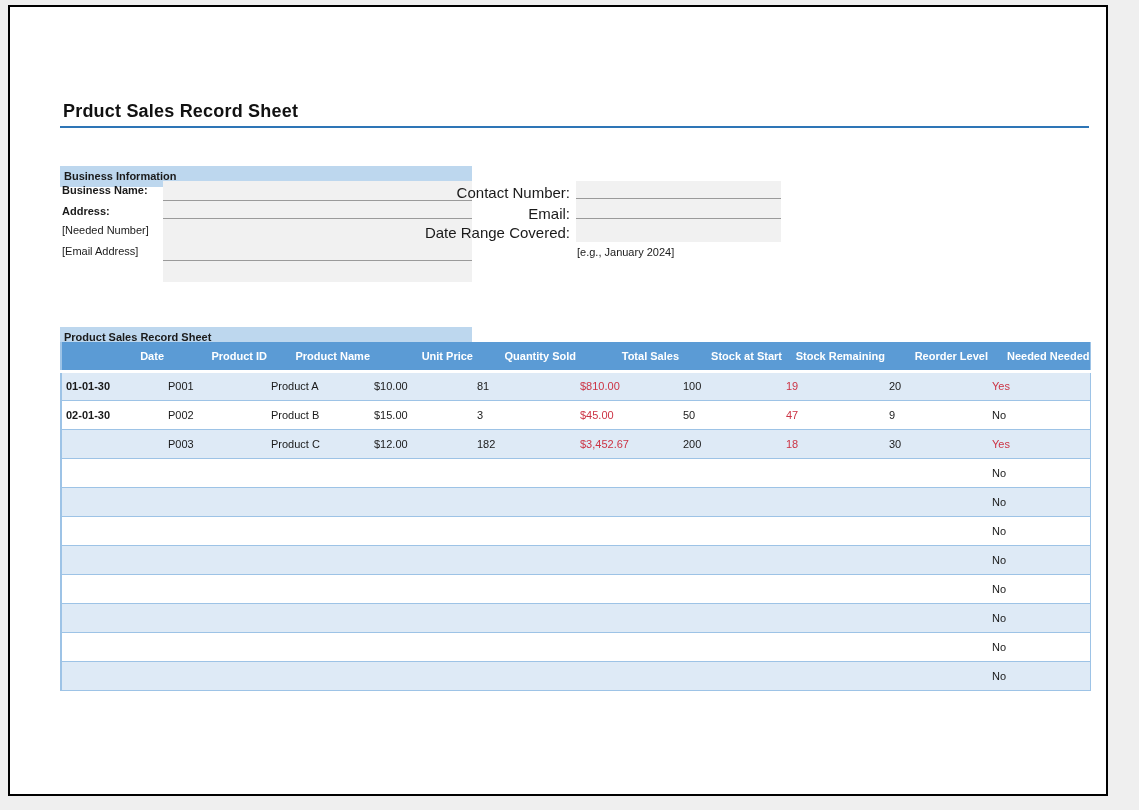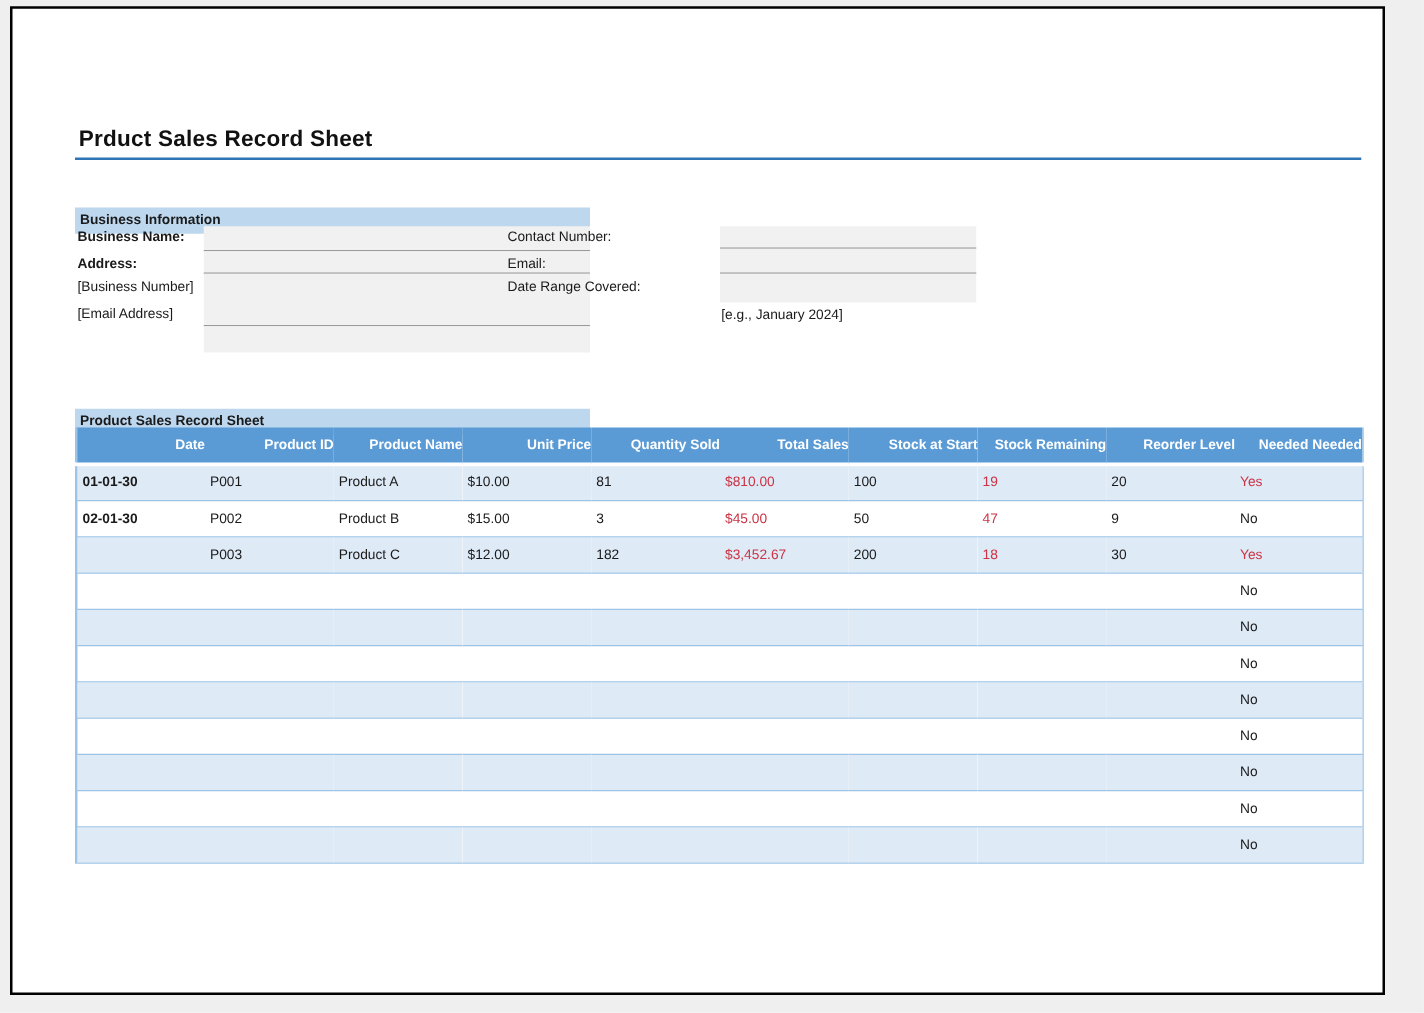--- a/index.html
+++ b/index.html
@@ -24,21 +24,21 @@
   .bar-table    { left:50px; top:300px; }
 
   
   .flabel { font-size:11px; color:#1a1a1a; white-space:nowrap; }
   .flabel.b { font-weight:bold; }
   .lbl-bname { left:52px; top:177px; }
   .lbl-addr  { left:52px; top:198px; }
   .lbl-cnum  { left:52px; top:217px; }
   .lbl-email { left:52px; top:238px; }
 
-  .rlabel { font-size:11px; color:#1a1a1a; width:180px; text-align:left; left:396px; }
+  .rlabel { font-size:15px; color:#1a1a1a; width:180px; text-align:right; left:380px; }
   .lbl-r-contact { top:177px; }
   .lbl-r-email   { top:198px; }
   .lbl-r-range   { top:217px; }
   .hint { left:567px; top:239px; font-size:11px; color:#1a1a1a; }
 
   
   .ffield { background:#f1f1f1; border-bottom:1px solid #9a9a9a; }
   .lf { left:153px; width:309px; }
   .lf1 { top:174px; height:20px; }
   .lf2 { top:194px; height:18px; }
@@ -74,21 +74,21 @@
 
 <div class="page">
 
   <div class="abs doc-title">Prduct Sales Record Sheet</div>
   <div class="abs title-rule"></div>
 
   <div class="abs section-bar bar-business">Business Information</div>
 
   <div class="abs flabel b lbl-bname">Business Name:</div>
   <div class="abs flabel b lbl-addr">Address:</div>
-  <div class="abs flabel lbl-cnum">[Business Number]</div>
+  <div class="abs flabel lbl-cnum">[Needed Number]</div>
   <div class="abs flabel lbl-email">[Email Address]</div>
 
   <div class="abs ffield lf lf1"></div>
   <div class="abs ffield lf lf2"></div>
   <div class="abs ffield lf lf3"></div>
   <div class="abs ffield lf lf4"></div>
 
   <div class="abs rlabel lbl-r-contact">Contact Number:</div>
   <div class="abs rlabel lbl-r-email">Email:</div>
   <div class="abs rlabel lbl-r-range">Date Range Covered:</div>

